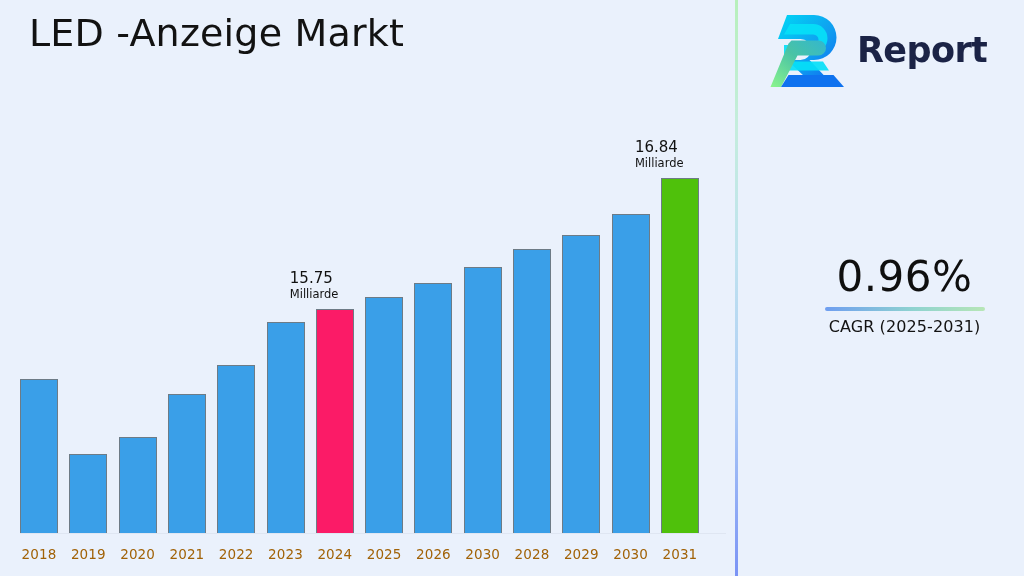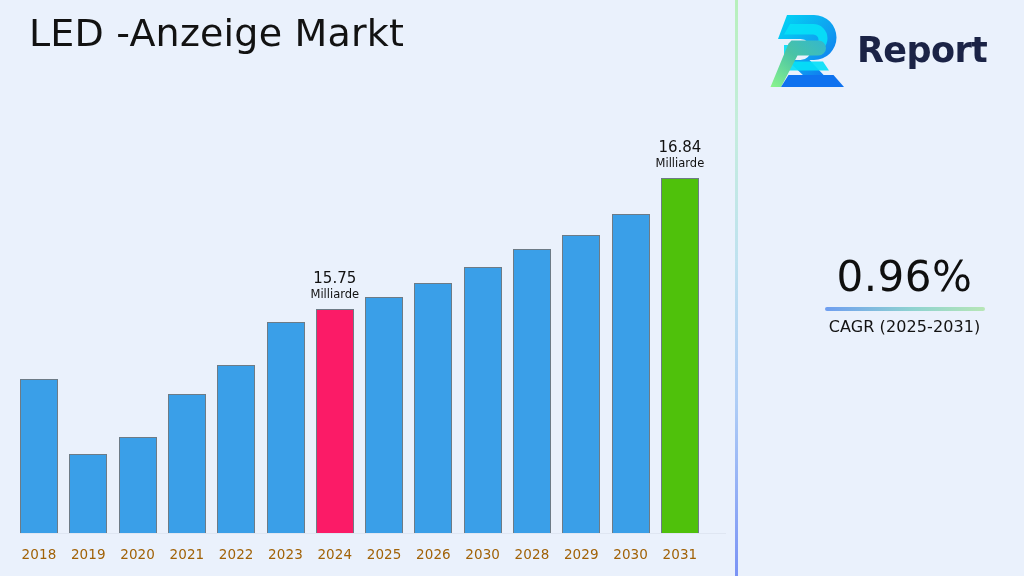--- a/index.html
+++ b/index.html
@@ -38,21 +38,21 @@
   .bar.c-pink  { background: #fb1b67; }
   .bar.c-green { background: #4fc10b; }
 
   .tick-label {
     position: absolute; bottom: 14px; left: -6px; width: 50px;
     text-align: center; font-size: 13.5px; color: #a16207;
     letter-spacing: .1px;
   }
 
   .value-label {
-    position: absolute; left: -26px; width: 90px; text-align: center;
+    position: absolute; left: -26px; width: 90px; text-align: left;
     line-height: 1.12; pointer-events: none;
   }
   .value-label .v-num { display: block; font-size: 15px; color: #111; }
   .value-label .v-unit { display: block; font-size: 11.5px; color: #111; margin-top: 1px; }
 
   
   #divider {
     position: absolute; left: 735px; top: 0; width: 3px; height: 576px;
     background: linear-gradient(to bottom, #b7f0bb 0%, #c4eddd 22%, #bfe2ef 45%, #aecdf6 70%, #7a93f5 100%);
   }

